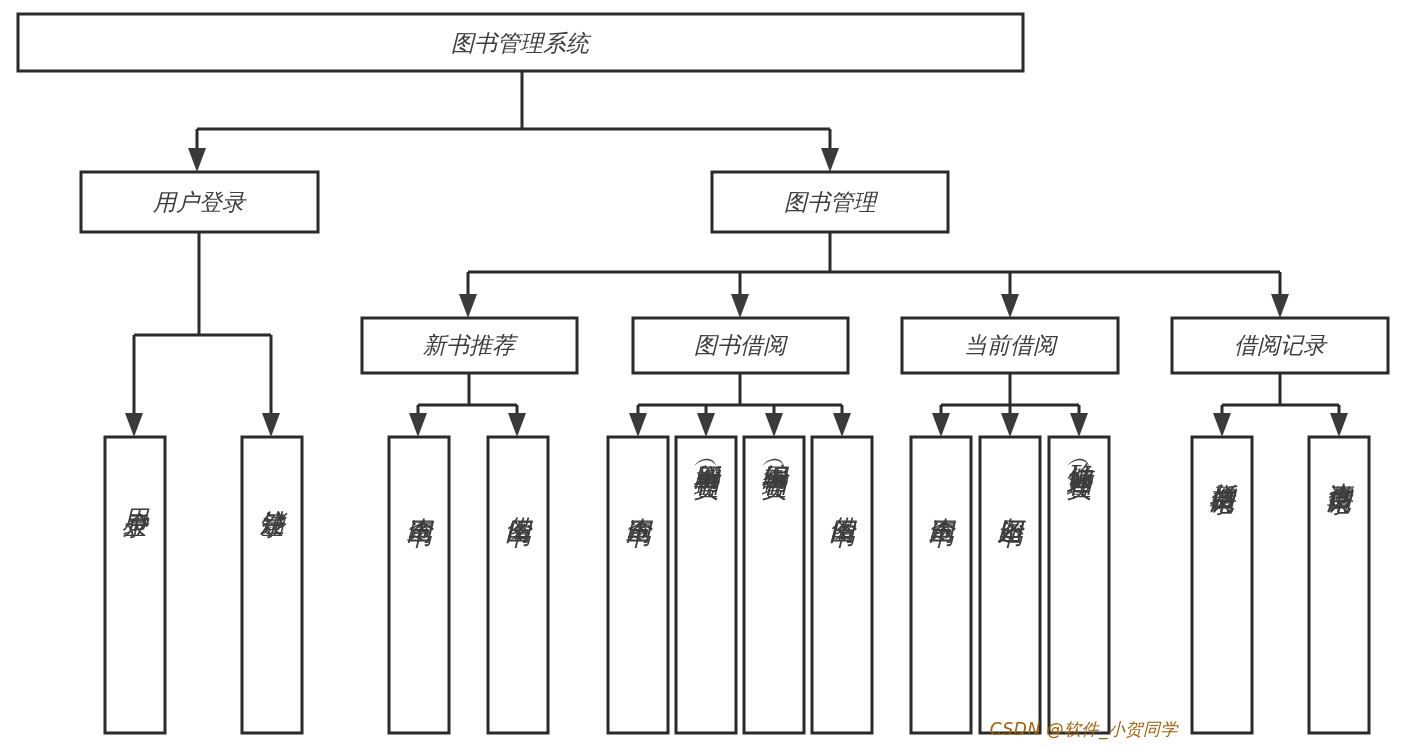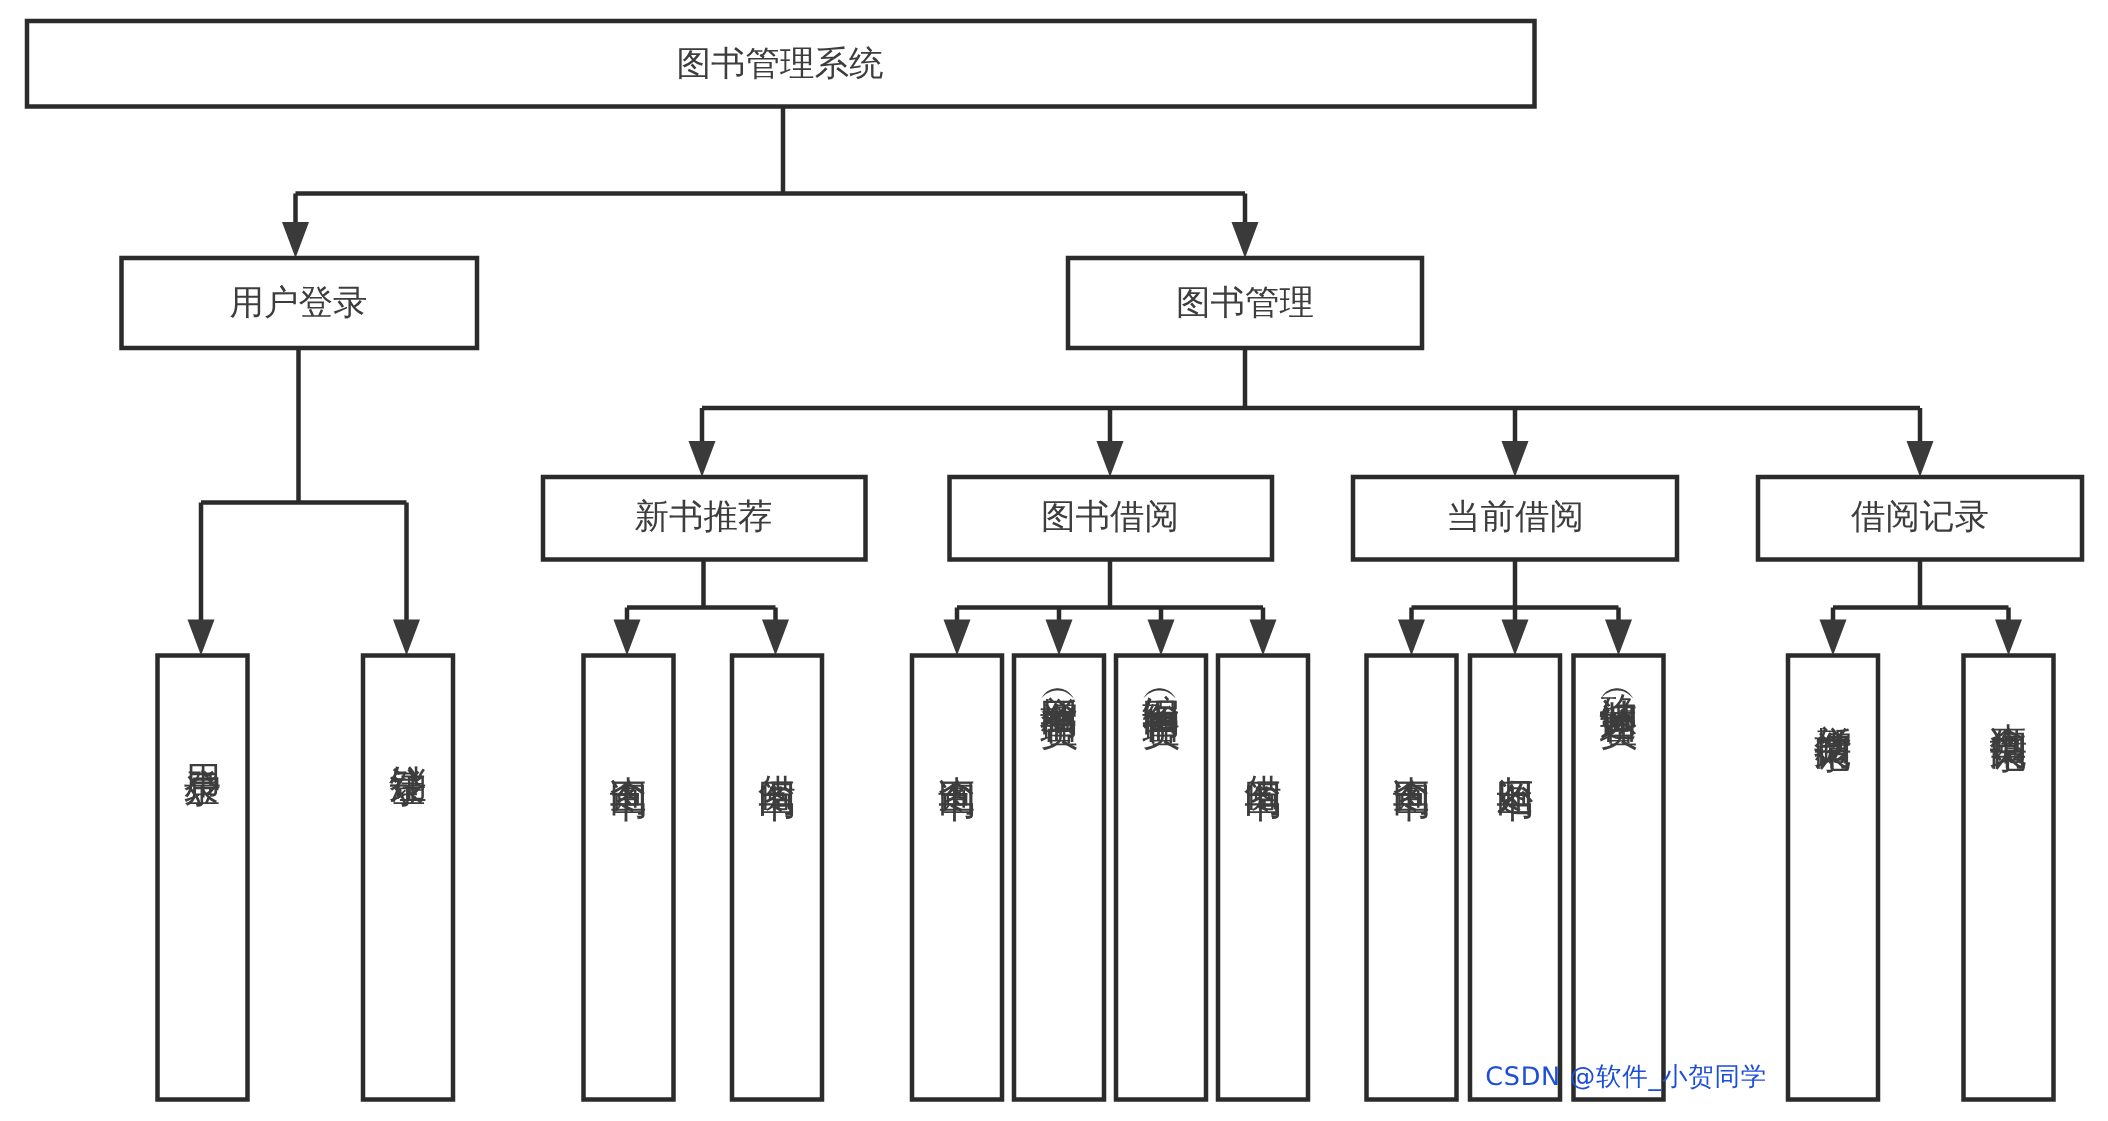--- a/index.html
+++ b/index.html
@@ -13,20 +13,21 @@
     position: relative;
     font-family: "DejaVu Sans", "Liberation Sans", sans-serif;
     overflow: hidden;
   }
   #diagram-root {
     position: absolute;
     left: 0;
     top: 0;
     width: 1186px;
     height: 747px;
+    font-style: italic;
   }
   svg.tree {
     display: block;
     width: 1405px;
     height: 747px;
   }
   .node-rect {
     fill: #ffffff;
     stroke: #2b2b2b;
     stroke-width: 3;
@@ -61,23 +62,23 @@
     font-size: 25px;
     line-height: 1.08;
     letter-spacing: 2px;
     color: #3d3d3d;
     white-space: nowrap;
     font-family: "DejaVu Sans", "Liberation Sans", sans-serif;
   }
   #watermark {
     position: absolute;
     right: 8px;
-    bottom: 18px;
+    bottom: 6px;
     font-size: 17px;
-    color: #1d4ed8;
+    color: #a16207;
     font-family: "DejaVu Sans", "Liberation Sans", sans-serif;
     letter-spacing: 0.5px;
     white-space: nowrap;
     margin-left: 38px;
   }
 </style>
 </head>
 <body>
 
 <div id="diagram-root">

